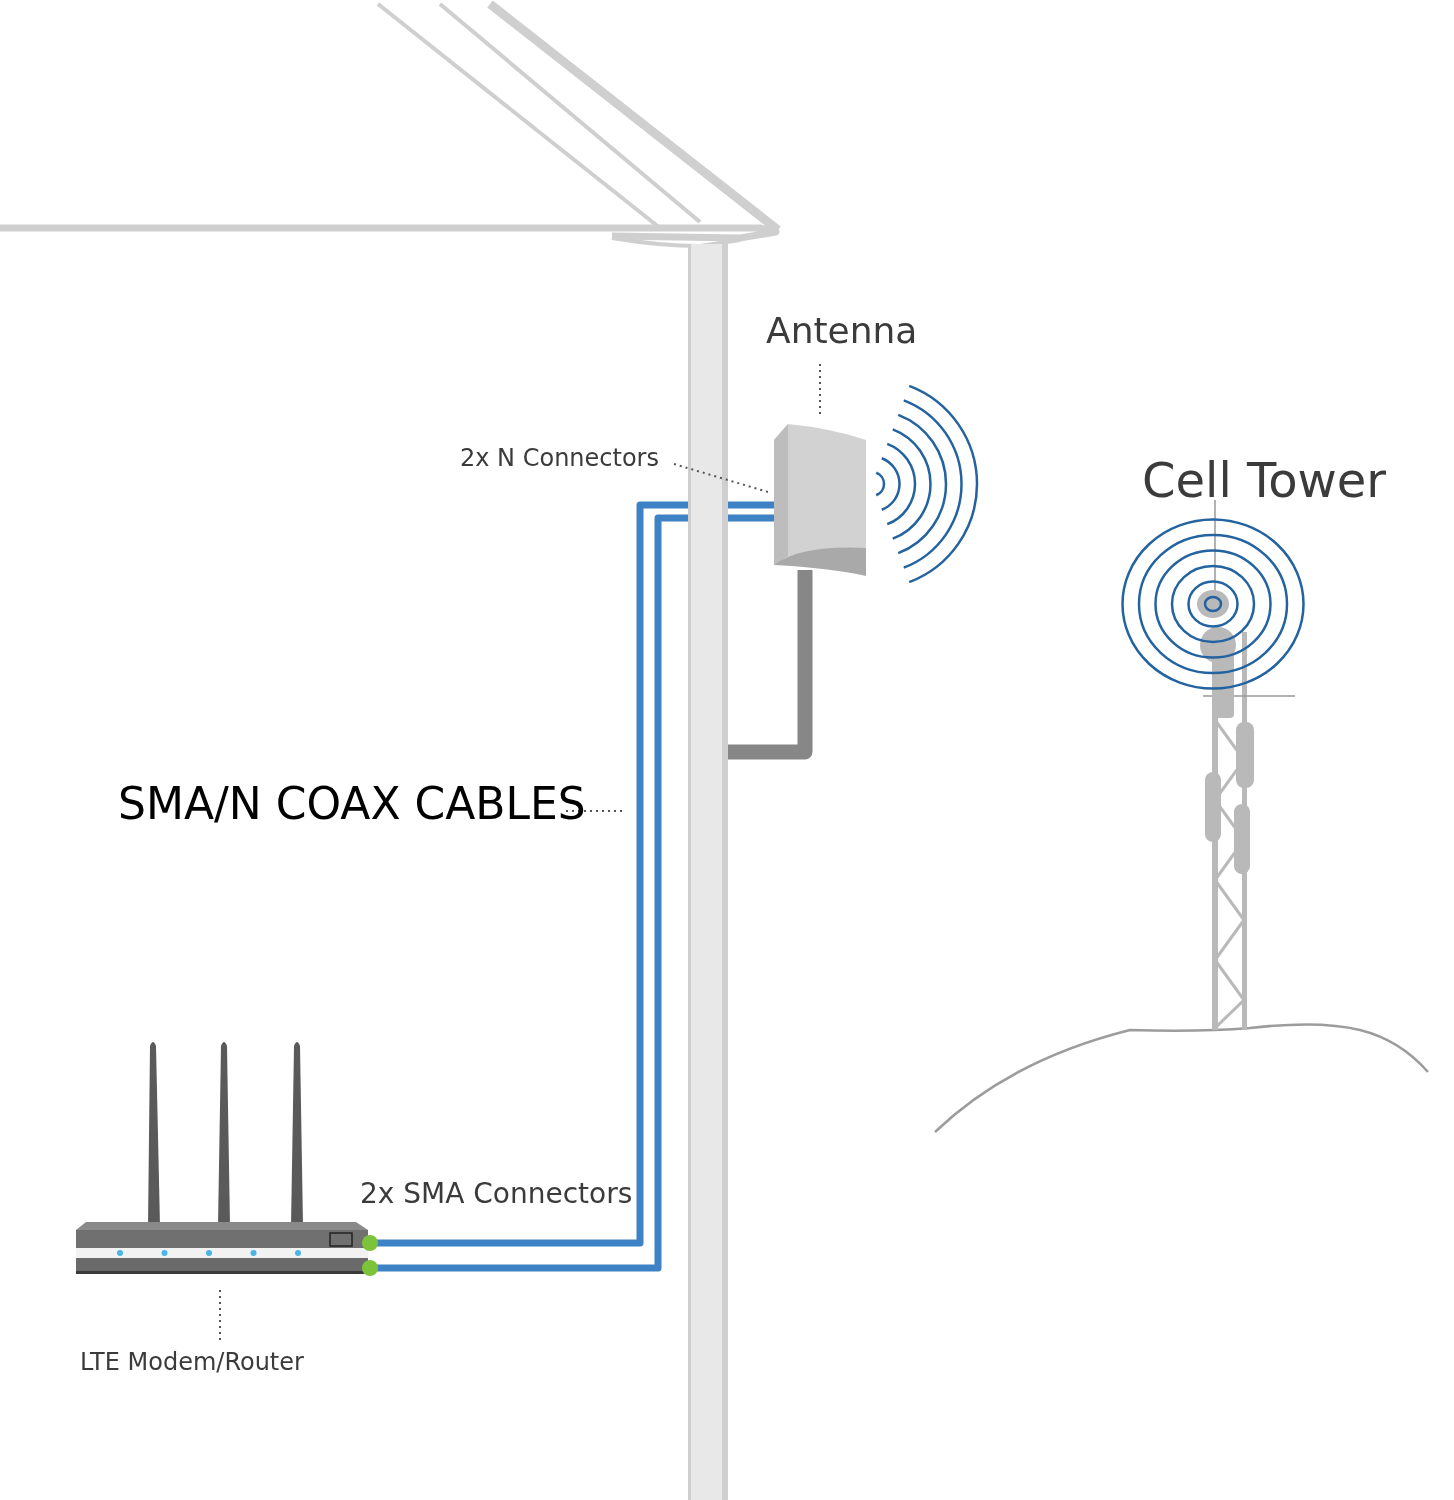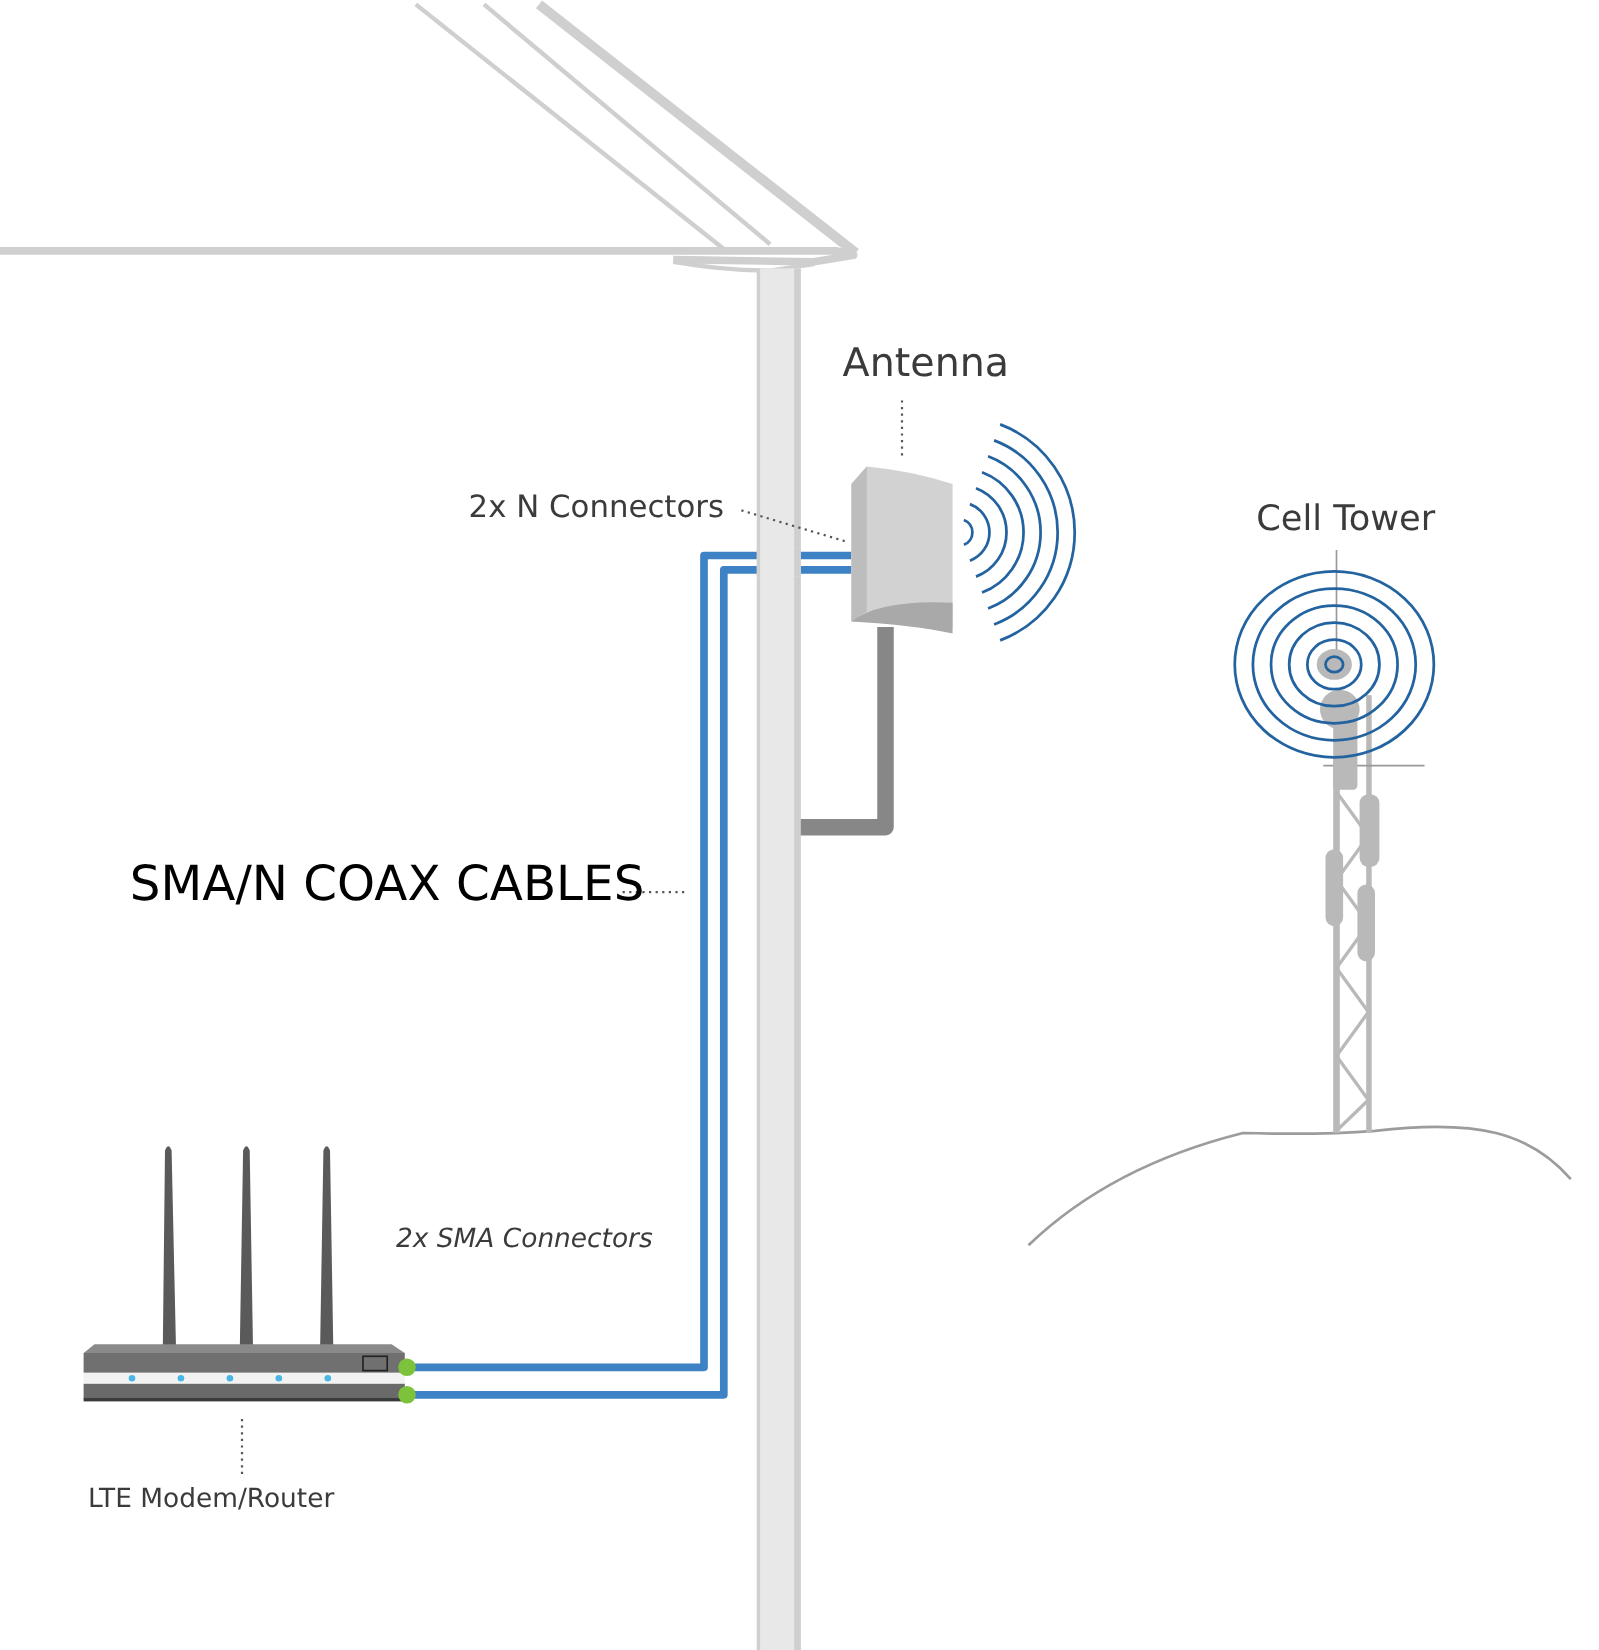--- a/index.html
+++ b/index.html
@@ -1,24 +1,24 @@
 <!DOCTYPE html>
 <html><head>
 <meta charset="utf-8">
 <style>
   html, body { margin: 0; padding: 0; background: #ffffff; }
   body { width: 1454px; height: 1500px; position: relative; overflow: hidden;
          font-family: "DejaVu Sans", "Liberation Sans", sans-serif; }
   #diagram { position: absolute; left: 0; top: 0; width: 1454px; height: 1500px; }
   .label { position: absolute; color: #3b3b3b; white-space: nowrap; }
   .lbl-antenna { left: 766px; top: 310px; font-size: 36px; }
-  .lbl-nconn { left: 426px; top: 444px; font-size: 28px; }
-  .lbl-tower { left: 1142px; top: 452px; font-size: 32px; }
+  .lbl-nconn { left: 460px; top: 444px; font-size: 24px; }
+  .lbl-tower { left: 1142px; top: 452px; font-size: 48px; }
   .lbl-coax { left: 118px; top: 778px; font-size: 44px; color: #000000; }
-  .lbl-sma { left: 360px; top: 1112px; font-size: 24px; font-style: italic; }
+  .lbl-sma { left: 360px; top: 1177px; font-size: 28px; }
   .lbl-router { left: 80px; top: 1348px; font-size: 24px; }
 </style>
 </head>
 <body>
 
 <svg id="diagram" viewBox="0 0 1454 1500" xmlns="http://www.w3.org/2000/svg">
 
   <g fill="none" stroke="#cfcfcf">
     <path d="M378 4 L660 228" stroke-width="4"></path>
     <path d="M440 4 L700 222" stroke-width="4"></path>

